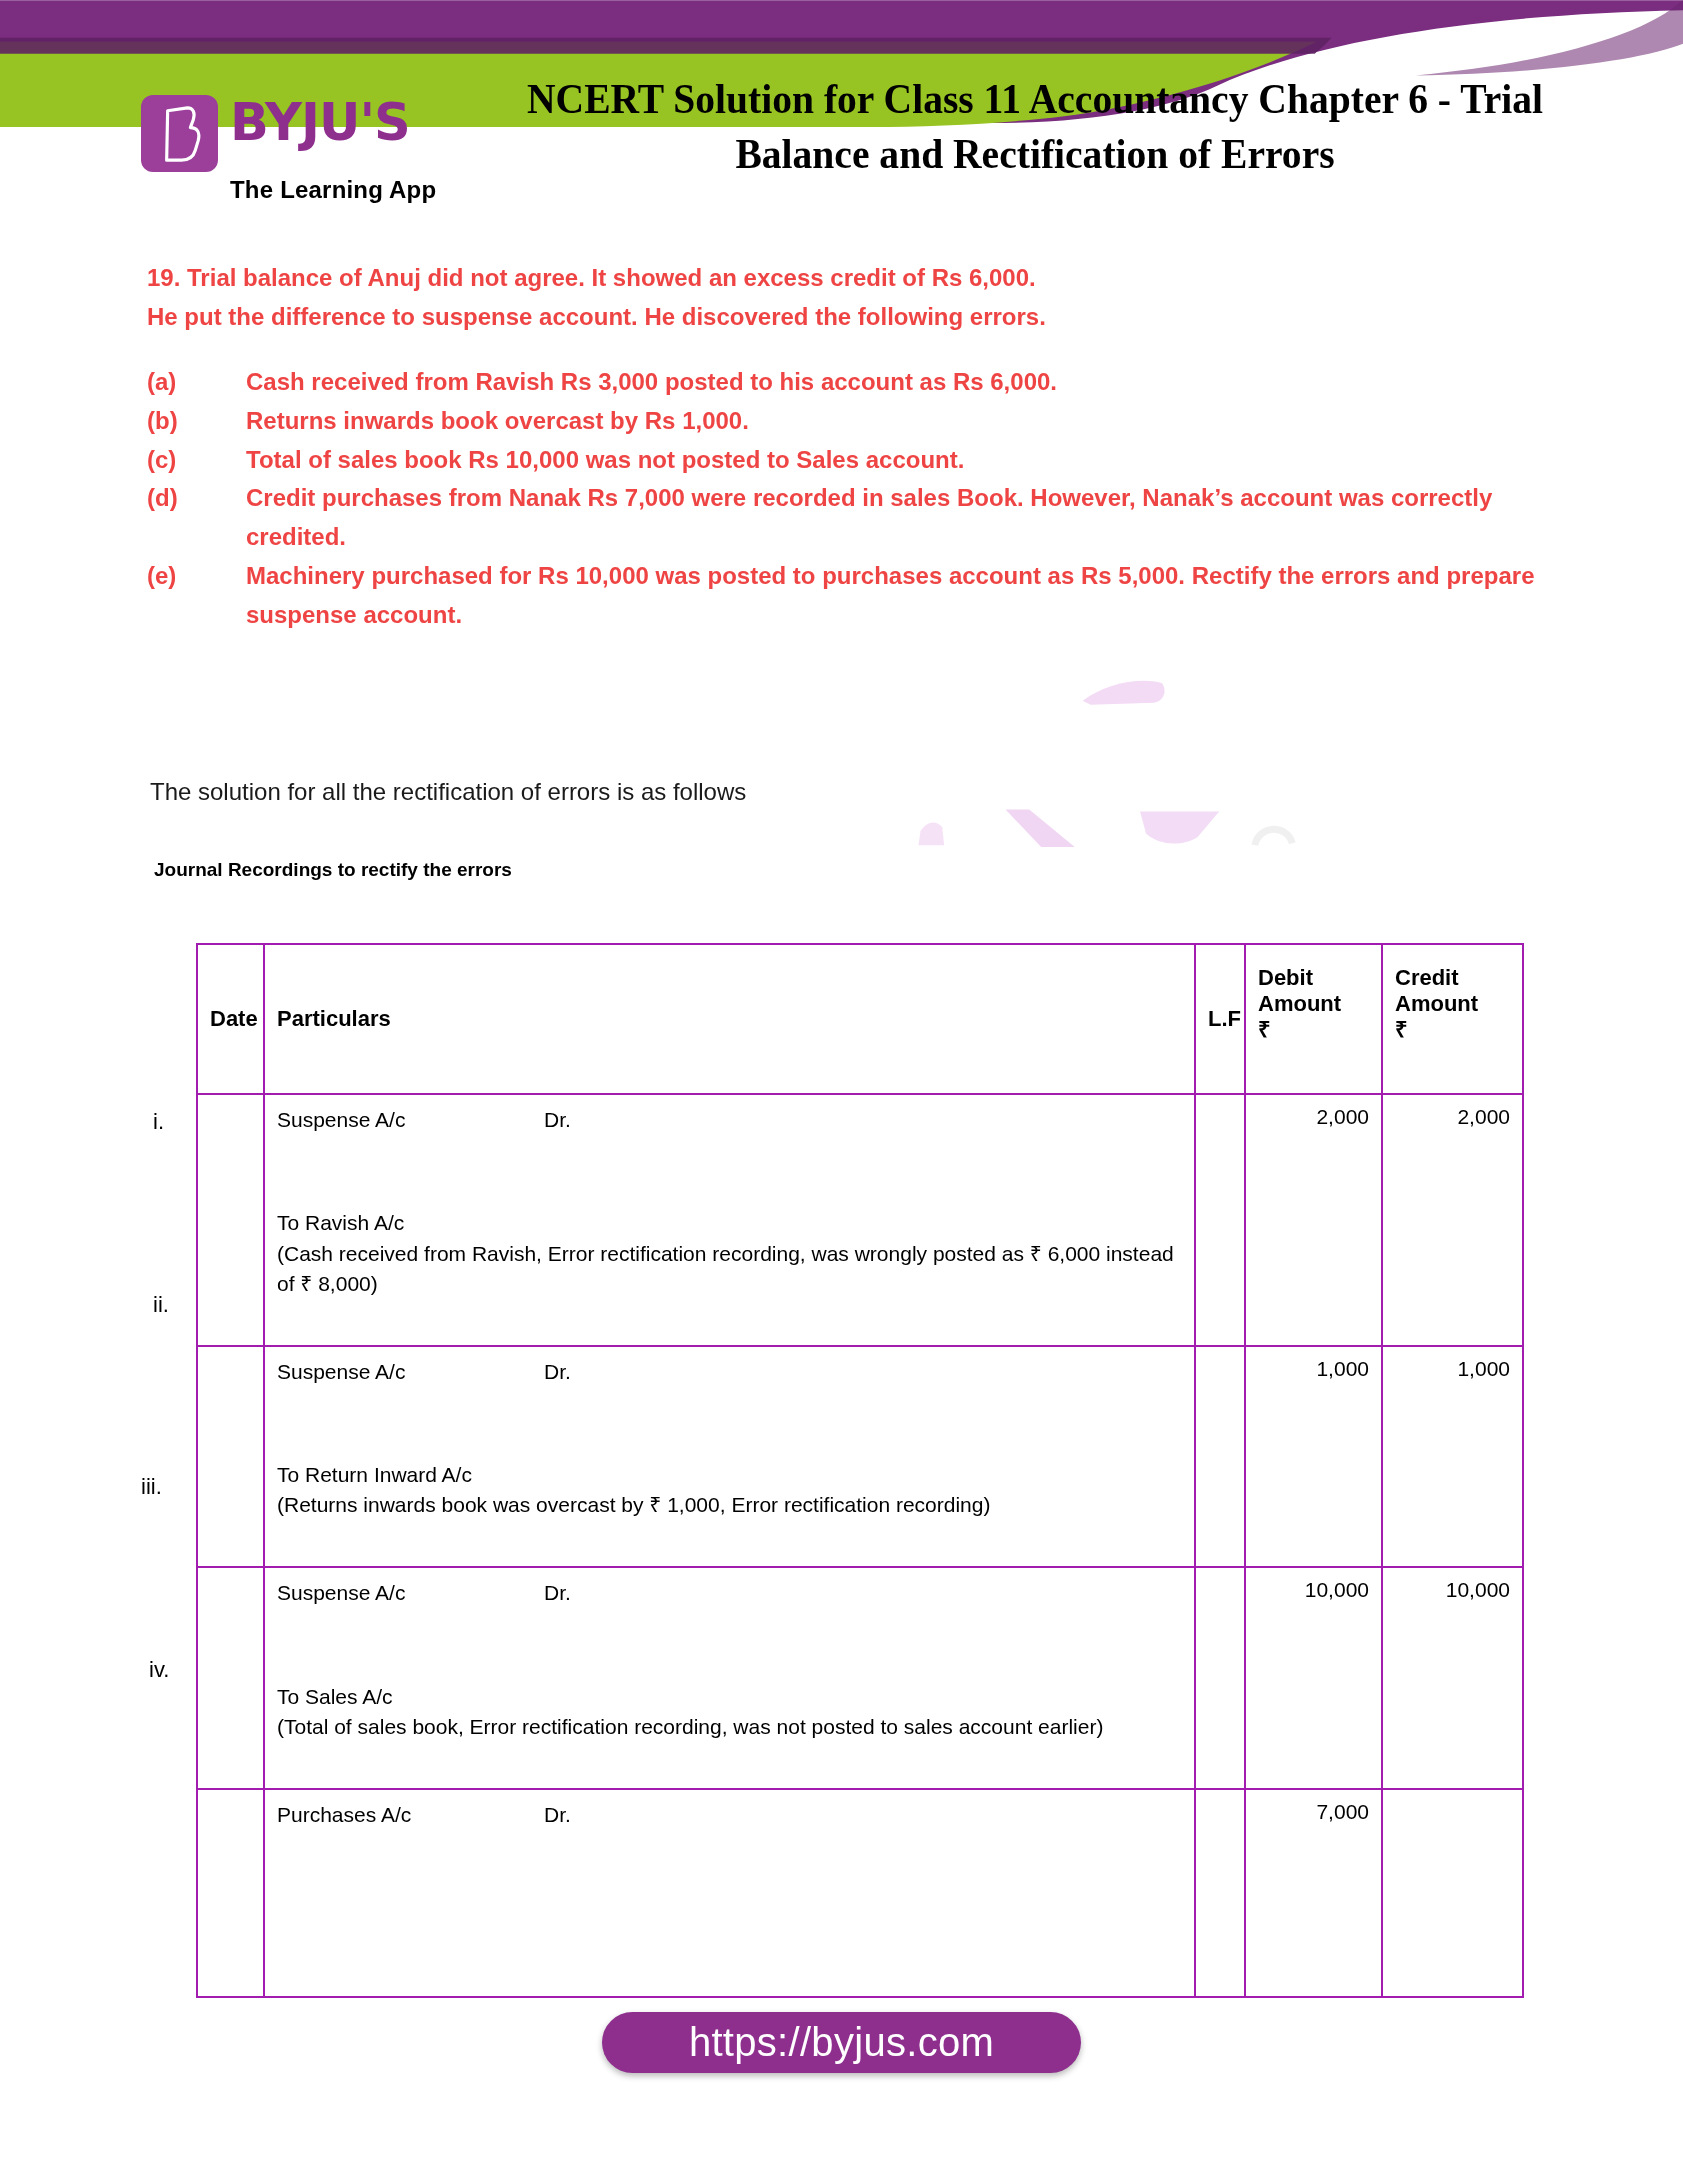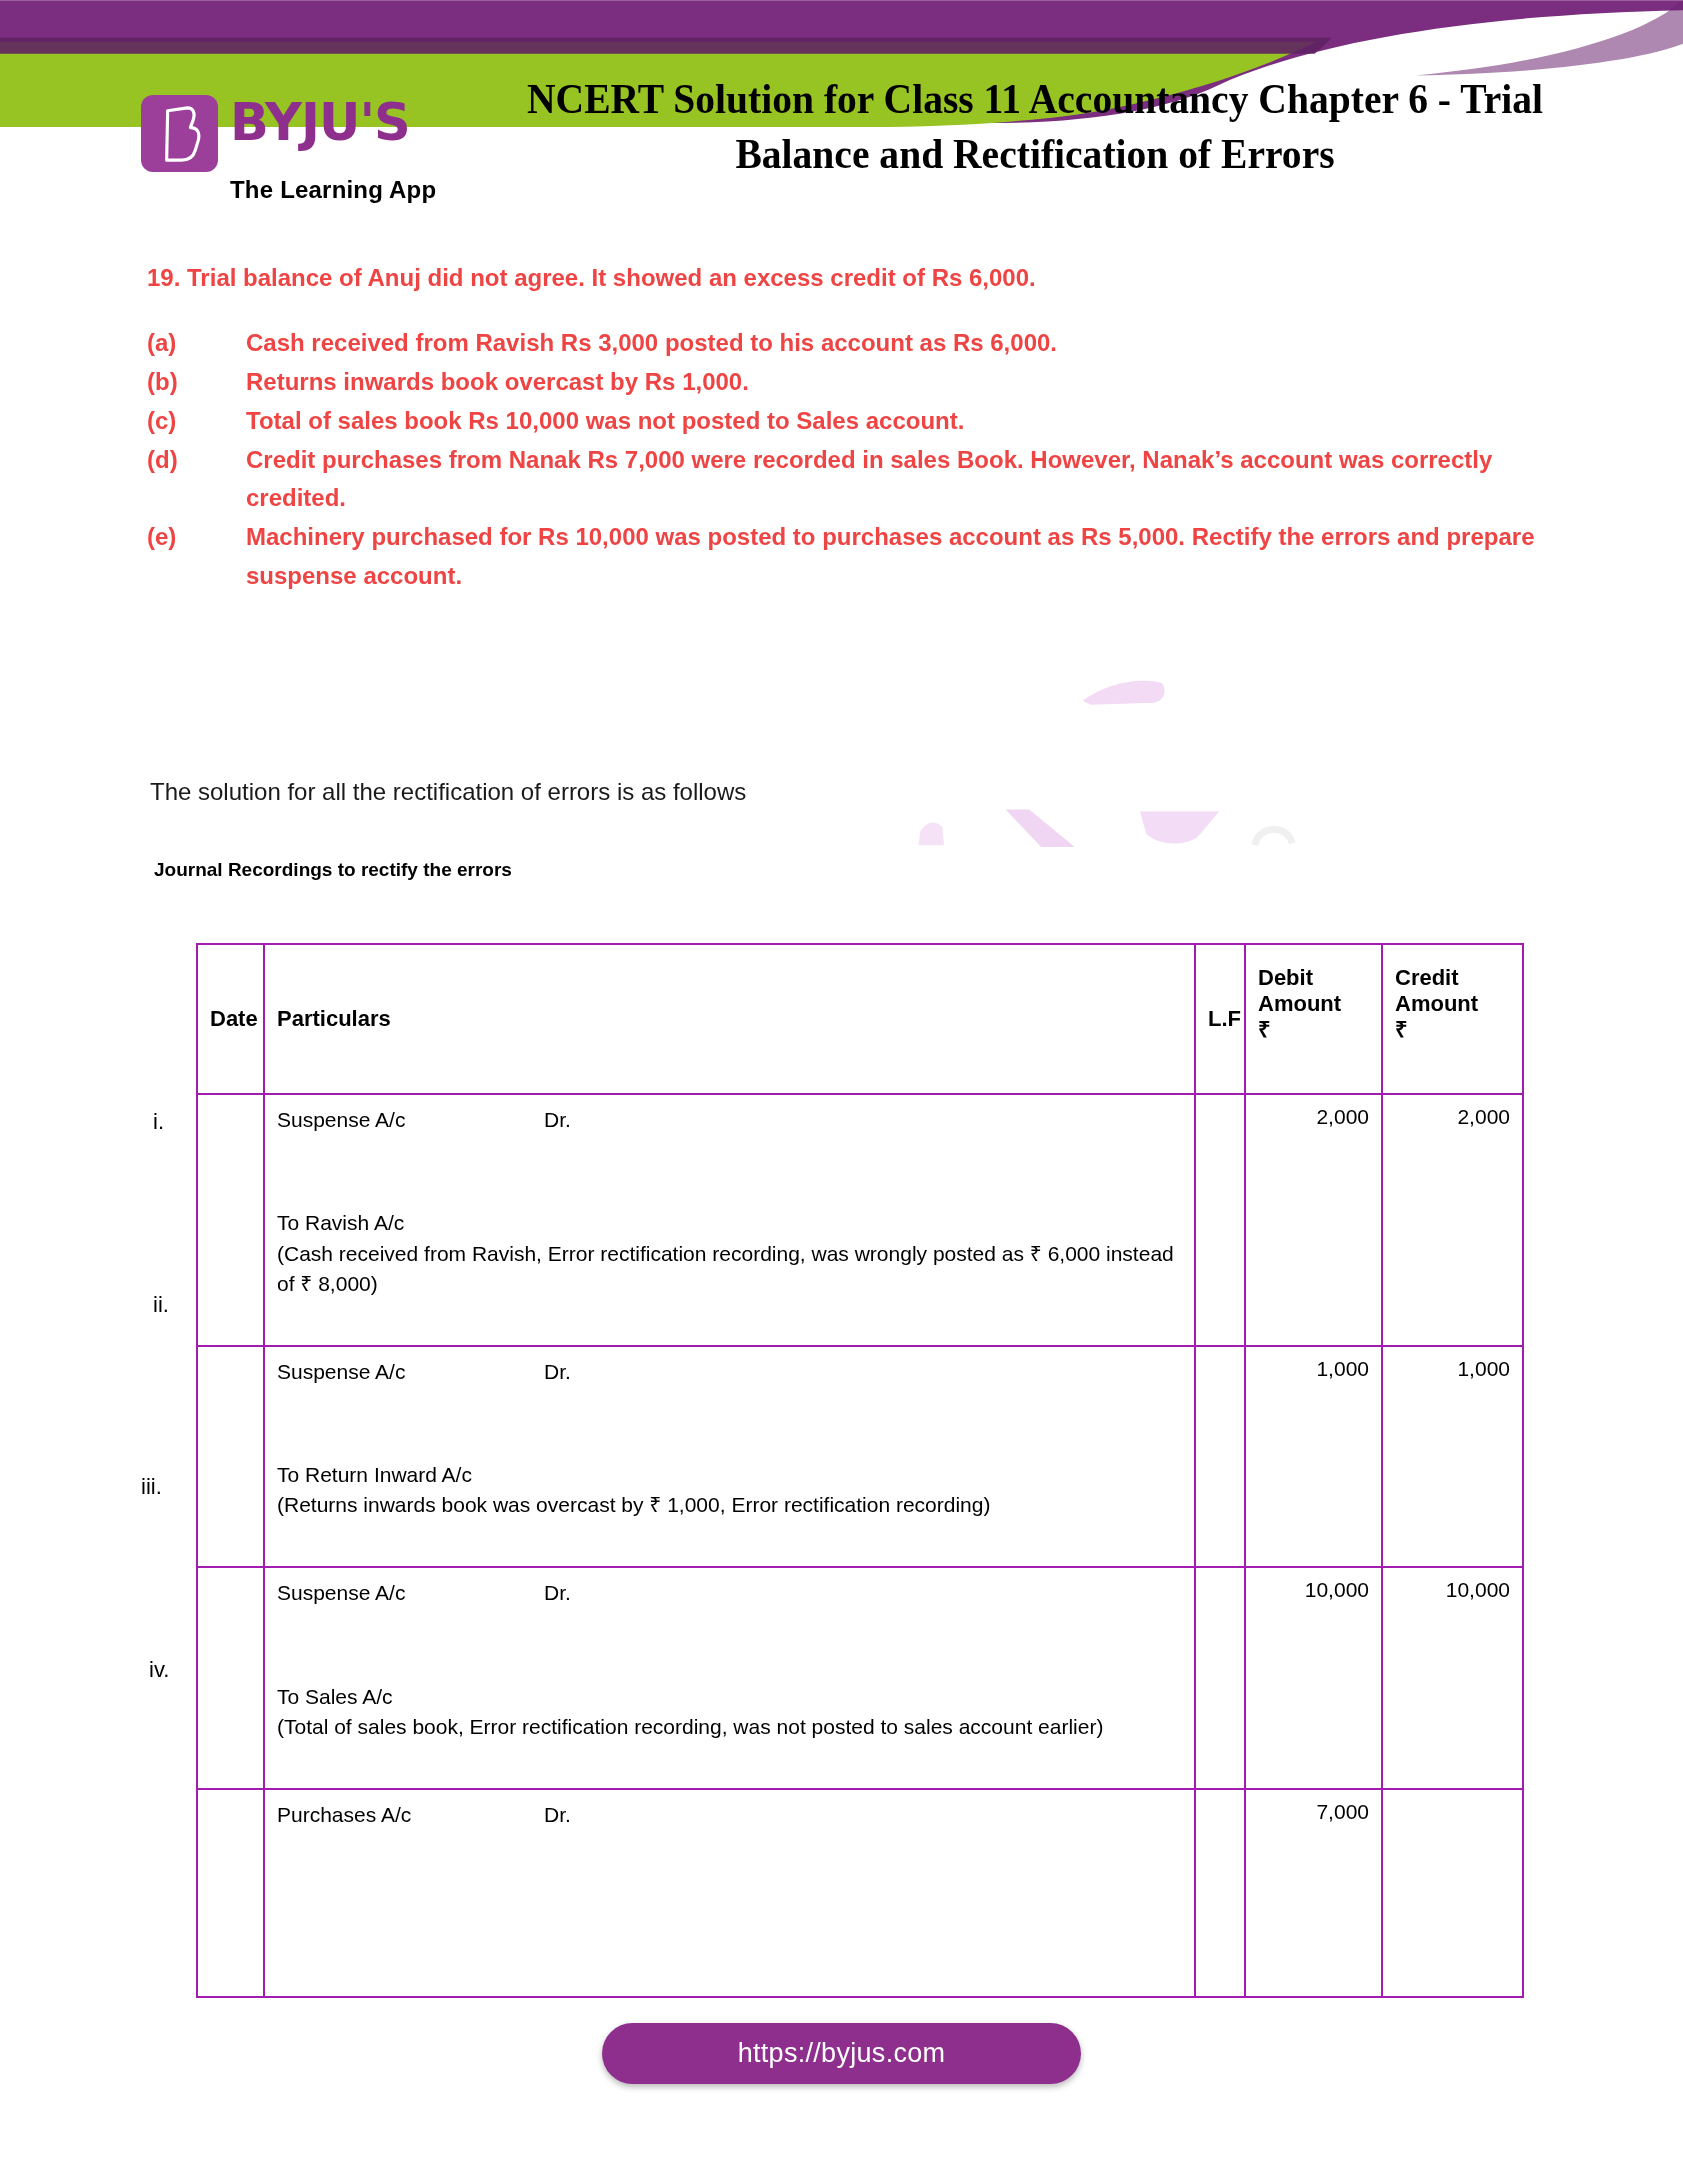--- a/index.html
+++ b/index.html
@@ -117,21 +117,21 @@
   .amt-mid { padding-top: 127px; }
 
   
   .footer-btn {
     position: absolute; left: 602px; top: 2012px;
     width: 479px; height: 61px; border-radius: 31px;
     background: #8e2f8e;
     box-shadow: 0 3px 6px rgba(0,0,0,0.28);
     display: flex; align-items: center; justify-content: center;
     font-family: "Liberation Sans", sans-serif;
-    font-size: 27px; color: #ffffff; letter-spacing: 0.3px; margin-top: 11px;
+    font-size: 40px; color: #ffffff; letter-spacing: 0.3px;
   }
 </style>
 </head>
 <body>
 
 <div class="page">
 
   <div class="banner">
     <svg width="1683" height="149" viewBox="0 0 1700 150" xmlns="http://www.w3.org/2000/svg">
       <path d="M0,0 H1700 V10 C1500,14 1330,40 1230,86 C1180,110 1100,124 1000,124 H0 Z" fill="#7B2D80"></path>
@@ -156,20 +156,21 @@
     </div>
   </div>
 
   <div class="doc-title">
     <div>NCERT Solution for Class 11 Accountancy Chapter 6 - Trial</div>
     <div>Balance and Rectification of Errors</div>
   </div>
 
   <div class="body-text">
     <div class="q-line">19. Trial balance of Anuj did not agree. It showed an excess credit of Rs 6,000.</div>
+    <div class="q-line">He put the difference to suspense account. He discovered the following errors.</div>
     <div class="spacer-sm"></div>
     <div class="q-item">
       <span class="q-label">(a)</span>
       <span class="q-body">Cash received from Ravish Rs 3,000 posted to his account as Rs 6,000.</span>
     </div>
     <div class="q-item">
       <span class="q-label">(b)</span>
       <span class="q-body">Returns inwards book overcast by Rs 1,000.</span>
     </div>
     <div class="q-item">

